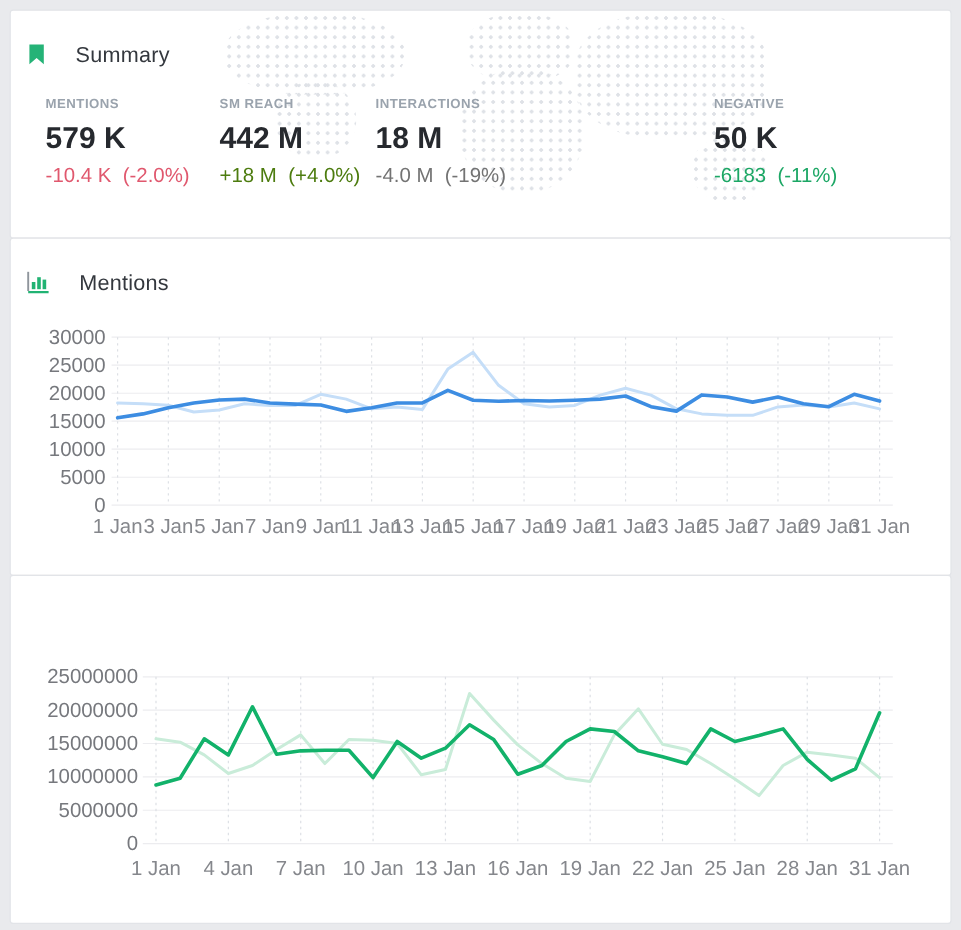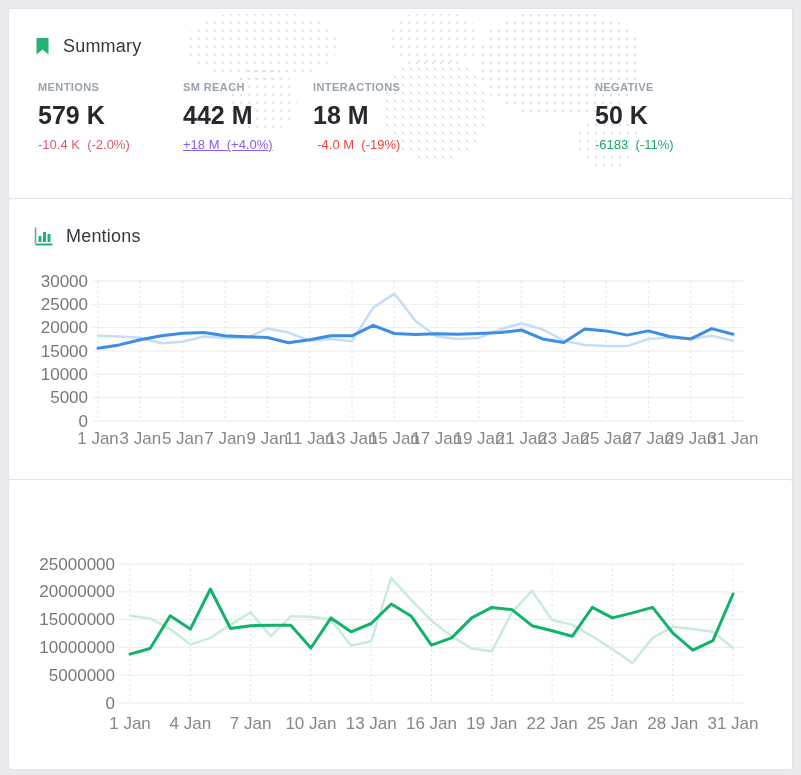--- a/index.html
+++ b/index.html
@@ -11,40 +11,40 @@
   .page{position:absolute;left:8px;top:8px;width:785px;}
   .card{
     position:relative;background:#ffffff;border:1px solid #e2e4e8;
     border-radius:3px;box-sizing:border-box;overflow:hidden;
   }
   .card + .card{margin-top:-1px;}
   #card-summary{height:191px;}
   #card-mentions{height:282px;}
   #card-reach{height:291px;}
   .card-header{
-    position:absolute;left:25px;top:27px;
-    display:flex;align-items:center;gap:12px;z-index:2;
+    position:absolute;left:13px;top:27px;
+    display:flex;align-items:flex-start;gap:24px;z-index:2;
   }
   .card-title{
     font-size:18px;font-weight:500;color:#34383e;letter-spacing:.2px;
   }
   
   .dots{
     position:absolute;z-index:0;
     background-image:radial-gradient(circle,#dfe2e7 1.3px,transparent 1.45px);
     background-size:8px 8px;
   }
   
   .metric{position:absolute;top:72px;z-index:1;}
   .metric-label{
     font-size:11px;font-weight:700;color:#9aa3ad;letter-spacing:.4px;
     margin-bottom:8px;text-transform:uppercase;
   }
   .metric-value{font-size:25px;font-weight:700;color:#26292e;margin-bottom:7px;}
-  .metric-delta{font-size:13px;white-space:pre;}
+  .metric-delta{font-size:17px;white-space:pre;}
   svg.chart{position:absolute;left:0;top:0;z-index:1;}
   svg text{font-family:"Liberation Sans", sans-serif;}
 </style>
 </head>
 <body>
 
 <div class="page">
 
   <section class="card" id="card-summary">
 
@@ -67,26 +67,26 @@
     </div>
 
     <div class="metric" style="left:29px;">
       <div class="metric-label">MENTIONS</div>
       <div class="metric-value">579 K</div>
       <div class="metric-delta" style="color: rgb(224, 88, 110);">-10.4 K  (-2.0%)</div>
     </div>
     <div class="metric" style="left:174px;">
       <div class="metric-label">SM REACH</div>
       <div class="metric-value">442 M</div>
-      <div class="metric-delta" style="color: #8b5cf6; text-decoration: underline;">+18 M  (+4.0%)</div>
+      <div class="metric-delta" style="color: #4d7c0f;">+18 M  (+4.0%)</div>
     </div>
     <div class="metric" style="left:304px;">
       <div class="metric-label">INTERACTIONS</div>
       <div class="metric-value">18 M</div>
-      <div class="metric-delta" style="color: #ef4444; text-align: right;">-4.0 M  (-19%)</div>
+      <div class="metric-delta" style="color: #737373; text-align: right;">-4.0 M  (-19%)</div>
     </div>
     <div class="metric" style="left:586px;">
       <div class="metric-label">NEGATIVE</div>
       <div class="metric-value">50 K</div>
       <div class="metric-delta" style="color: rgb(28, 167, 101);">-6183  (-11%)</div>
     </div>
   </section>
 
   <section class="card" id="card-mentions">
     <div class="card-header">

